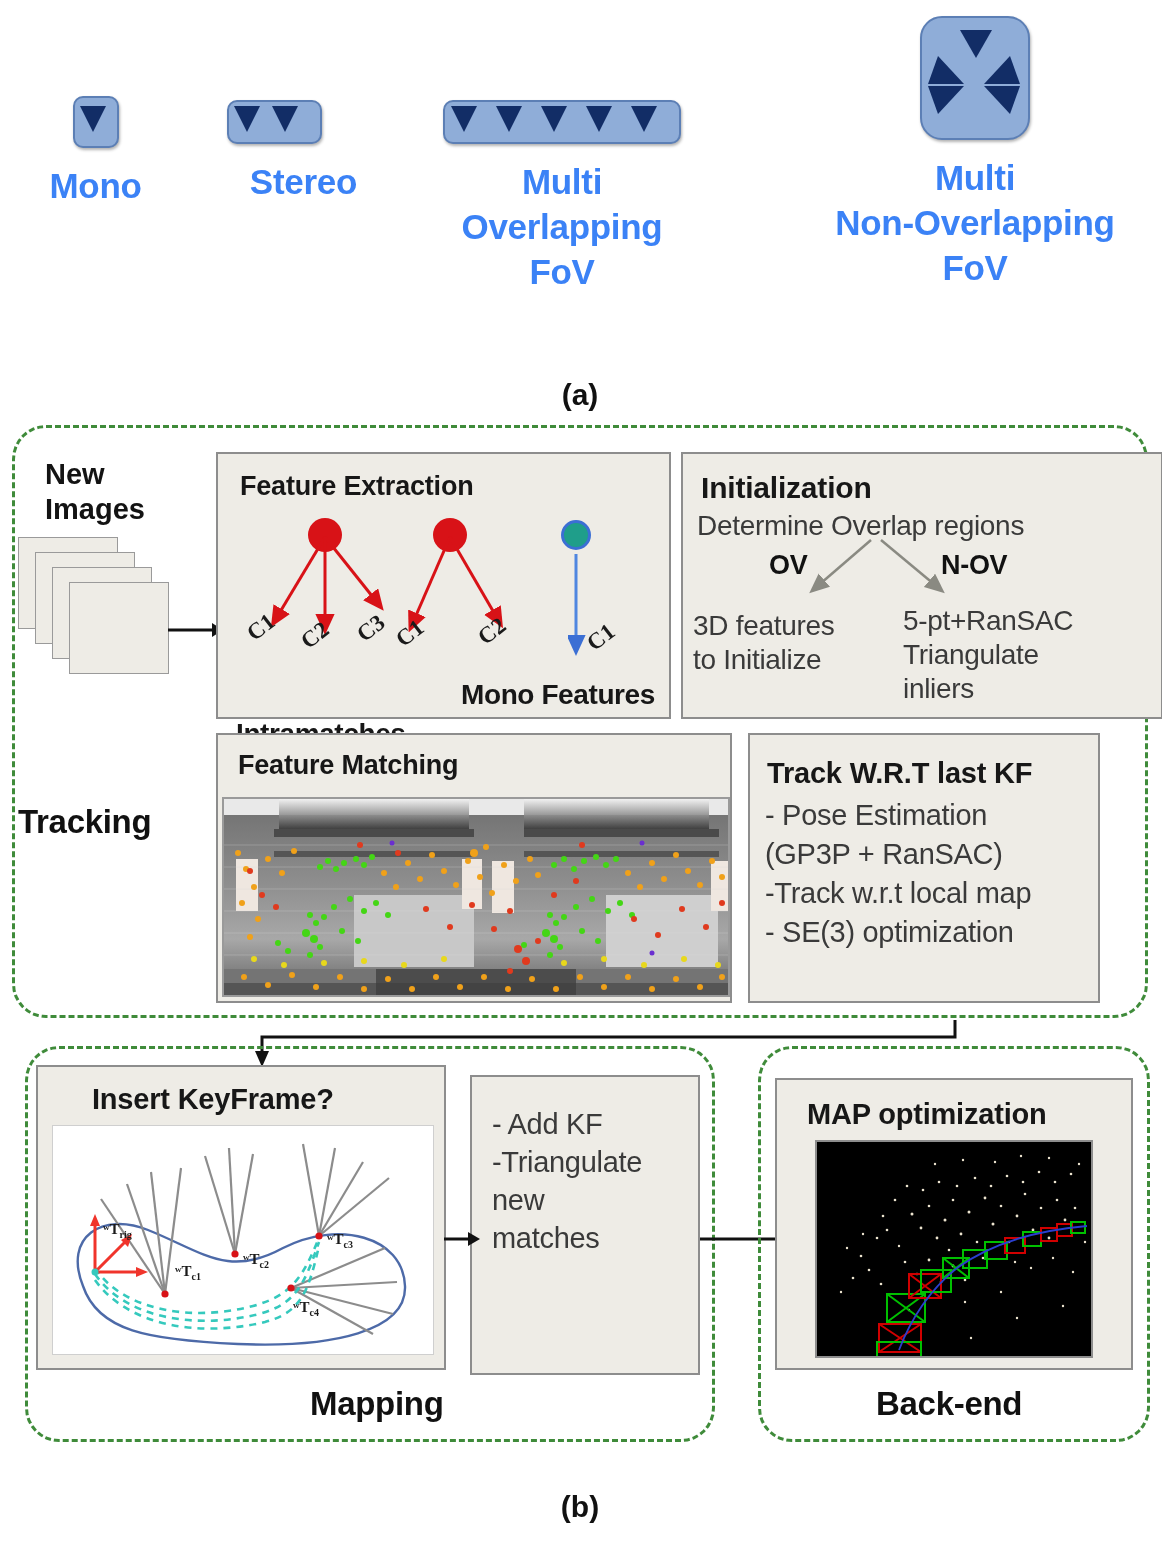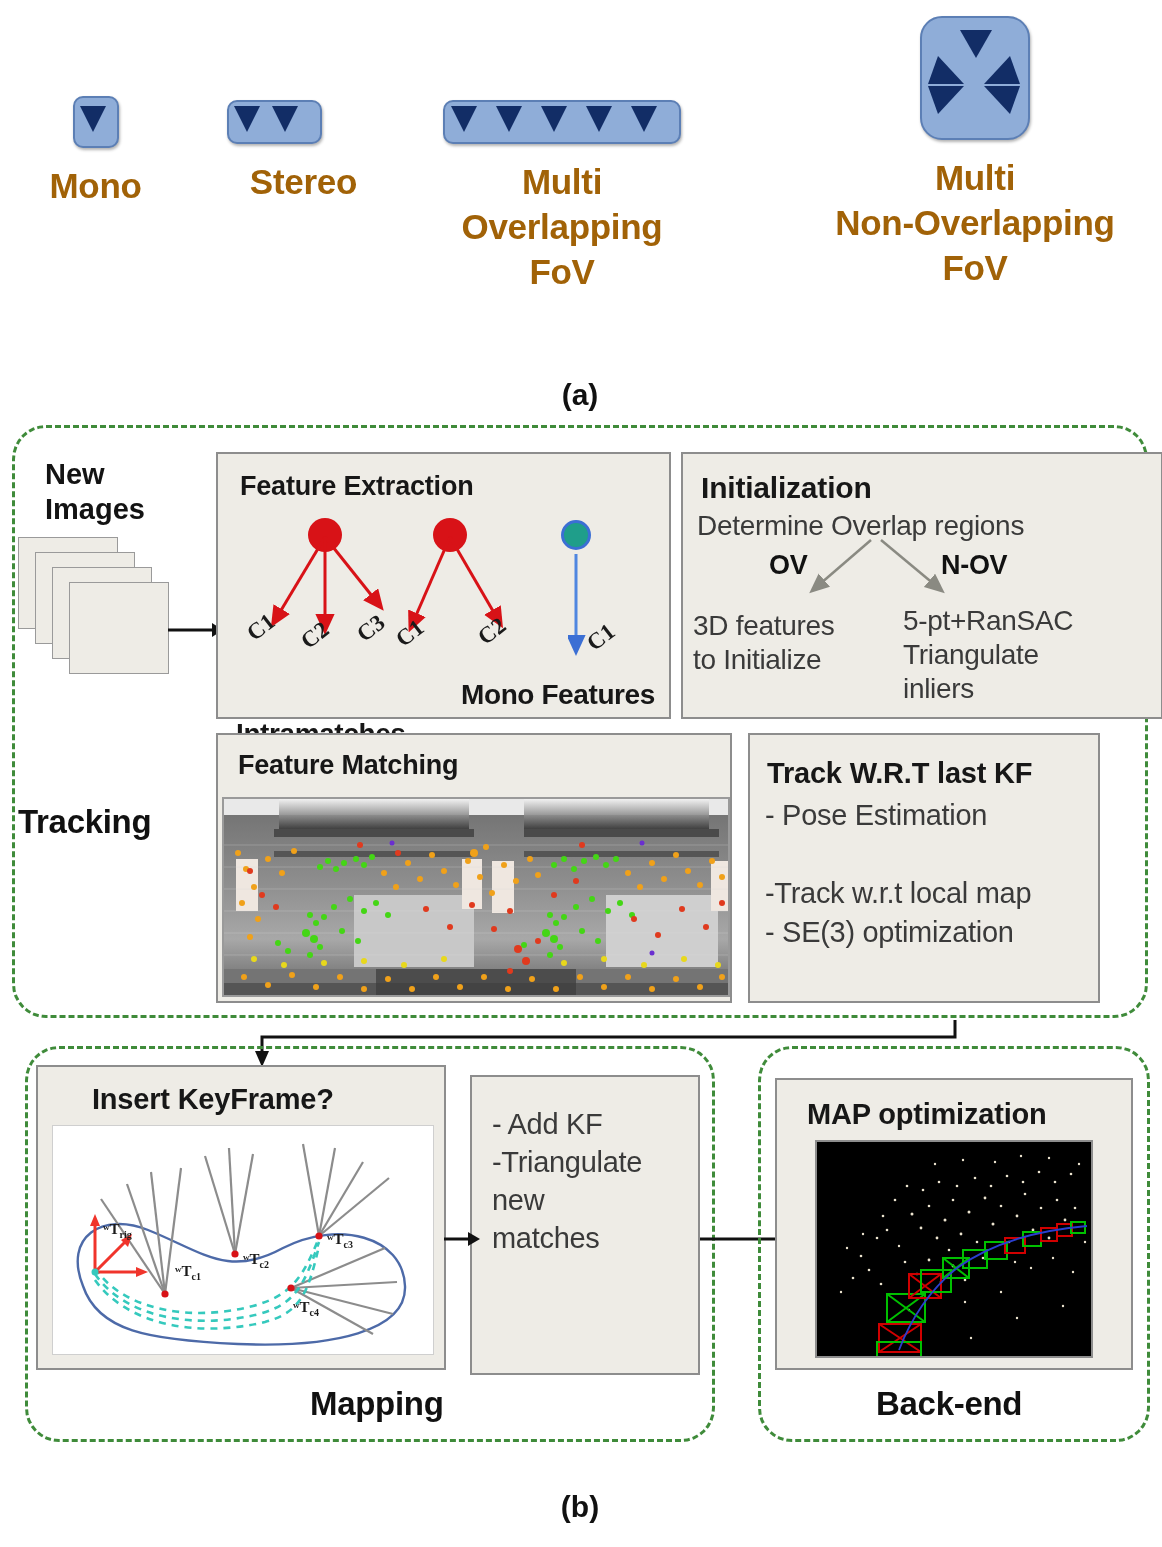--- a/index.html
+++ b/index.html
@@ -39,21 +39,21 @@
     position: absolute;
     width: 0; height: 0;
     border-left: 17px solid transparent;
     border-right: 17px solid transparent;
     border-bottom: 30px solid #122d66;
   }
   .cam-label {
     margin-top: 16px;
     font-size: 35px;
     font-weight: bold;
-    color: #a16207;
+    color: #3b82f6;
     line-height: 1.28;
     letter-spacing: -0.3px;
     white-space: pre-line;
   }
 
   .fig-label {
     position: absolute;
     font-size: 30px;
     font-weight: bold;
     color: #111;
@@ -469,20 +469,21 @@
               <circle cx="428" cy="154" r="2.5"></circle>
           </g>
         </g>
       </svg>
     </div>
   </div>
 
   <div class="panel" style="left:748px; top:733px; width:352px; height:270px;">
     <div class="panel-title" style="position:absolute; left:17px; top:22px; font-size:29px;">Track W.R.T last KF</div>
     <div class="panel-text" style="position:absolute; left:15px; top:63px; font-size:29px;">- Pose Estimation</div>
+    <div class="panel-text" style="position:absolute; left:15px; top:102px; font-size:29px;">(GP3P + RanSAC)</div>
     <div class="panel-text" style="position:absolute; left:15px; top:141px; font-size:29px;text-align:center;">-Track w.r.t local map</div>
     <div class="panel-text" style="position:absolute; left:15px; top:180px; font-size:29px;">- SE(3) optimization</div>
   </div>
 
   <svg style="position:absolute; left:250px; top:1015px;" width="710" height="60">
     <polyline points="705,5 705,22 12,22 12,38" fill="none" stroke="#111" stroke-width="3"></polyline>
     <polygon points="5,36 12,52 19,36" fill="#111"></polygon>
   </svg>
 
   <div class="dashed-box" style="left:25px; top:1046px; width:690px; height:396px;"></div>

